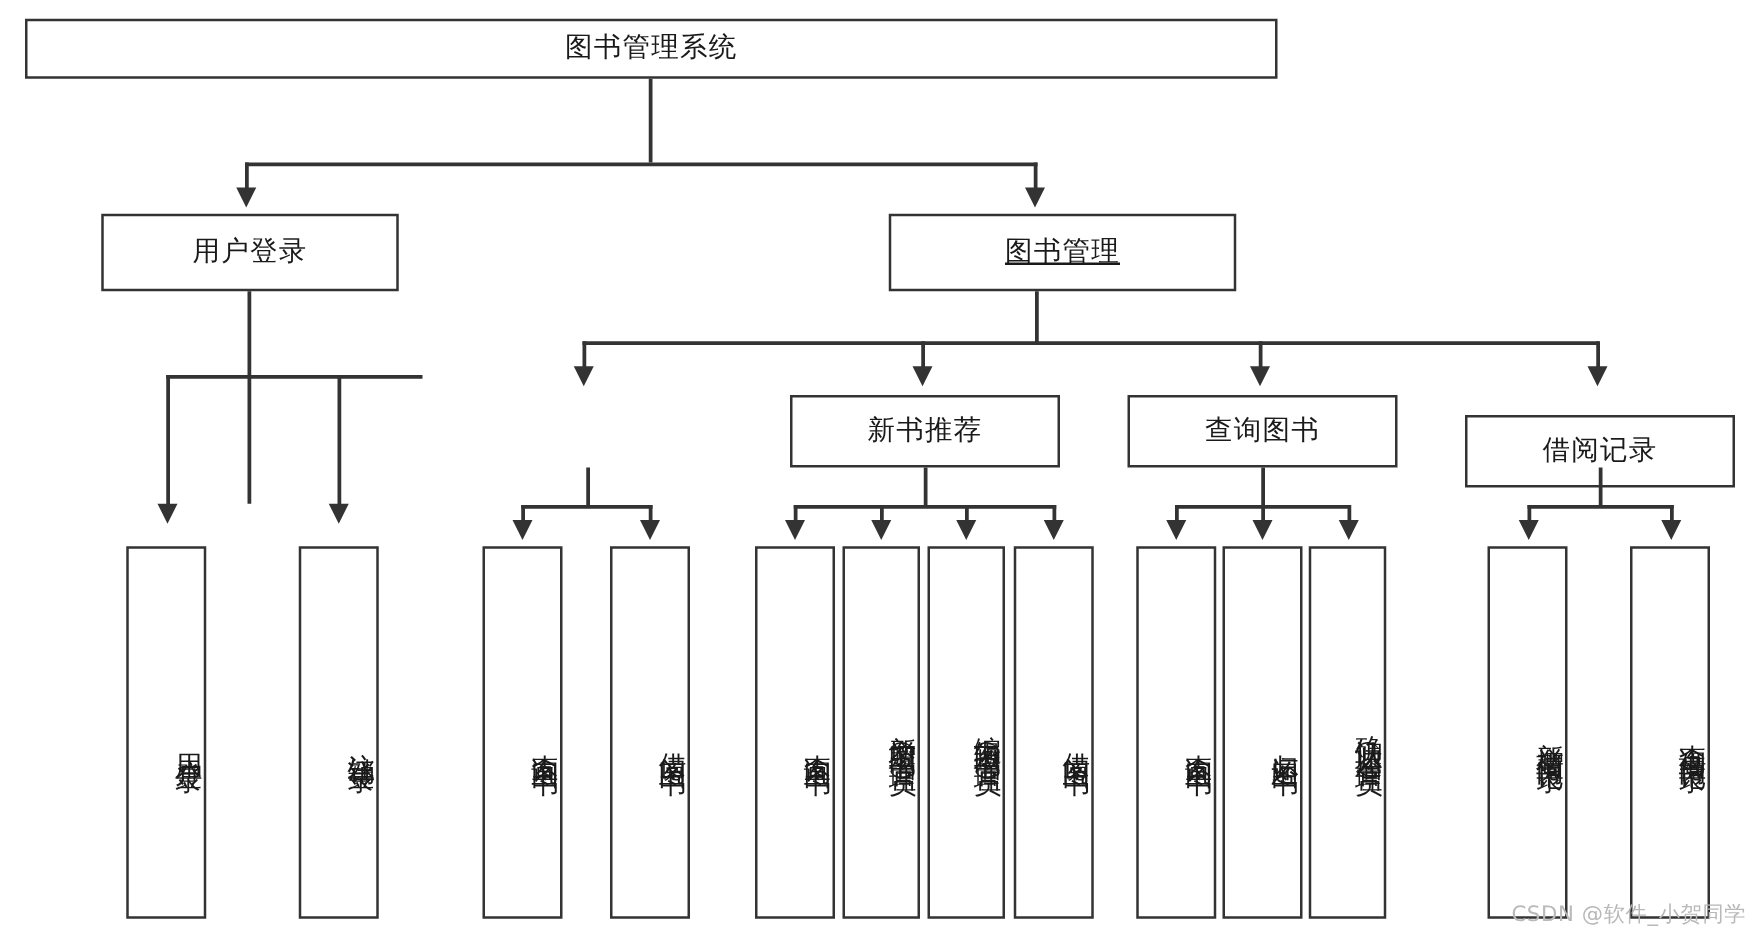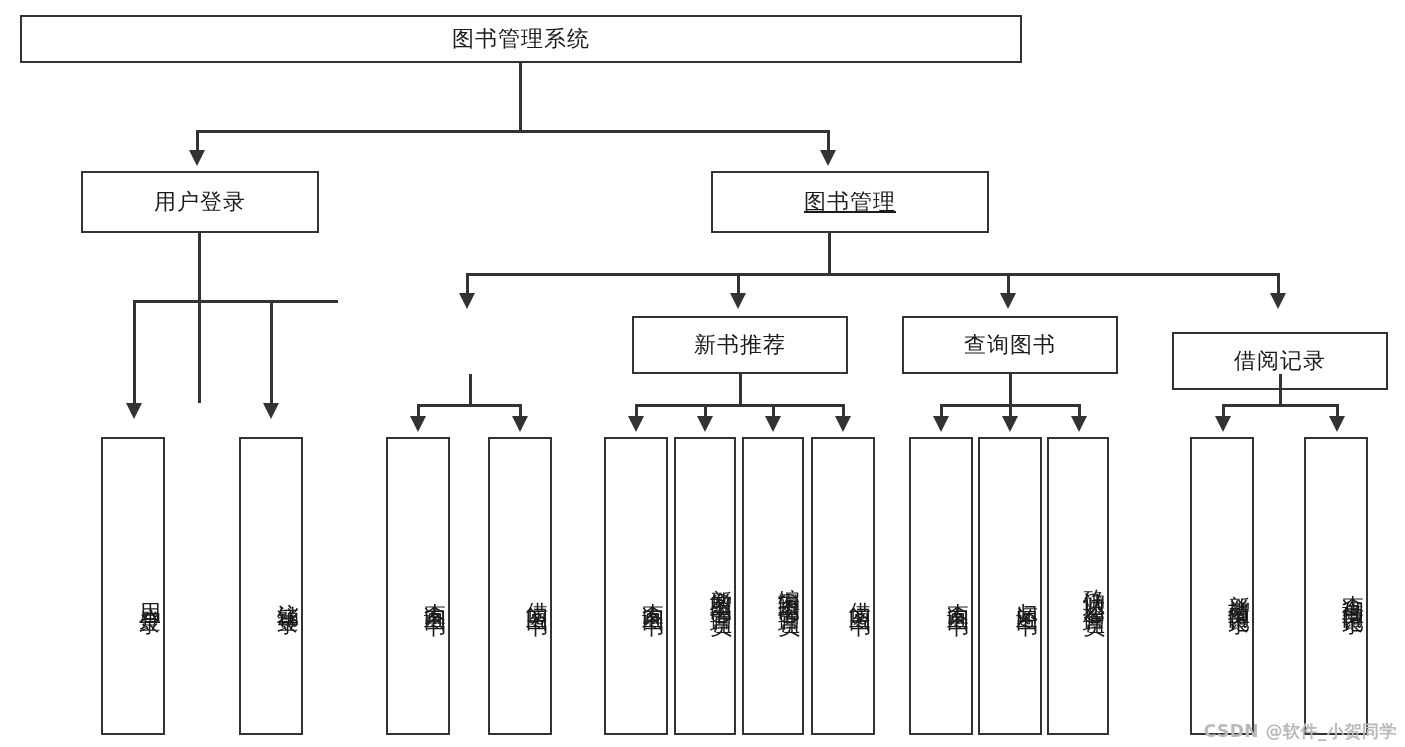--- a/index.html
+++ b/index.html
@@ -56,21 +56,20 @@
   
   #watermark{
     position:absolute;
     right:8px;
     bottom:4px;
     font-size:17px;
     color:#b9b9b9;
     letter-spacing:0.5px;
     white-space:nowrap;
     font-family:"DejaVu Sans","Liberation Sans",sans-serif;
-    font-weight:bold;
   }
 </style>
 </head>
 <body>
 
 <div id="canvas">
 
   <div class="node horiz" style="left:20px;top:15px;width:1002px;height:48px;">
     <span class="lbl">图书管理系统</span>
   </div>

